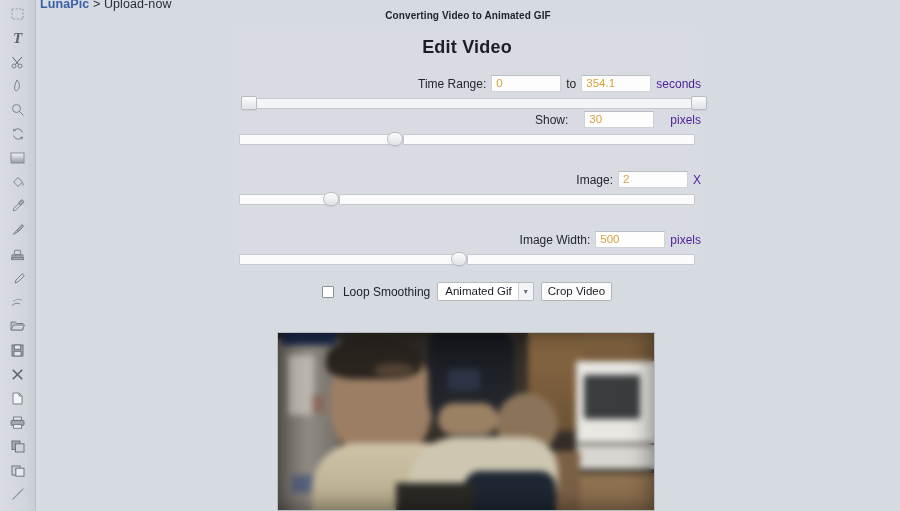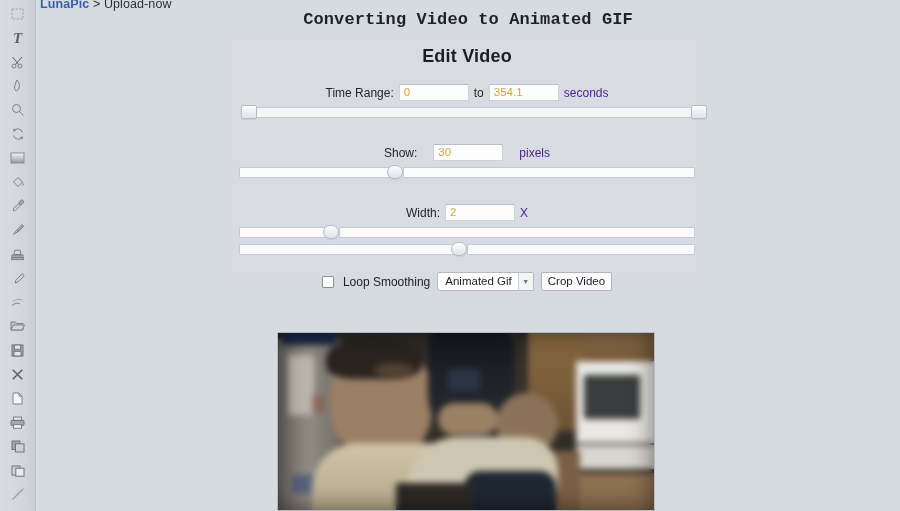--- a/index.html
+++ b/index.html
@@ -55,45 +55,44 @@
     letter-spacing: .1px;
   }
   #breadcrumb .lnk { color: #3a5fa8; font-weight: bold; }
   #breadcrumb .sep { color: #2b2f36; }
 
   
   #page-title {
     position: absolute;
     left: 36px; right: 0; top: 10px;
     text-align: center;
-    font-size: 17px;
+    font-size: 10px;
     font-weight: bold;
     color: #1e2128;
     letter-spacing: .1px;
-    font-family: Liberation Mono, monospace;
   }
   #panel {
     position: absolute;
-    left: 233px; top: 36px;
+    left: 233px; top: 27px;
     width: 468px; height: 242px;
     background: rgba(255,255,255,0.055);
   }
   #edit-heading {
     text-align: center;
     font-size: 18px;
     font-weight: bold;
     color: #1b1e24;
     padding-top: 10px;
     letter-spacing: .2px;
   }
 
   .field-row {
     display: flex;
     align-items: center;
-    justify-content: center;
+    justify-content: flex-end;
     gap: 5px;
     font-size: 12px;
     color: #25282e;
     height: 19px;
   }
   .field-label { color: #23262c; }
   .field-unit  { color: #4c1d95; }
   .txtbox {
     background: #fdfdfd;
     border: 1px solid #cfd3d8;
@@ -363,42 +362,47 @@
       <span class="field-label">to</span>
       <span class="txtbox w-end">354.1</span>
       <span class="field-unit">seconds</span>
     </div>
     <div class="slider">
       <div id="tr-track-a"></div>
       <div class="handle" id="tr-handle-left"></div>
       <div class="handle" id="tr-handle-right"></div>
     </div>
 
-    <div class="field-row" style="margin-top:24px;gap:16px;">
+    <div class="field-row" style="gap:16px;">
       <span class="field-label">Show:</span>
       <span class="txtbox w-frames">30</span>
       <span class="field-unit">pixels</span>
     </div>
     <div class="slider">
       <div class="track" style="left:0;width:152px;"></div>
       <div class="track" style="left:164px;right:0;"></div>
       <div class="handle round" style="left:148px;"></div>
     </div>
 
     <div class="field-row" style="margin-top:24px;">
-      <span class="field-label">Width:</span>
+      <span class="field-label">Image:</span>
       <span class="txtbox w-speed">2</span>
       <span class="field-unit">X</span>
     </div>
     <div class="slider">
       <div class="track" style="left:0;width:88px;"></div>
       <div class="track" style="left:100px;right:0;"></div>
       <div class="handle round" style="left:84px;"></div>
     </div>
 
+    <div class="field-row" style="margin-top:24px;">
+      <span class="field-label">Image Width:</span>
+      <span class="txtbox w-width">500</span>
+      <span class="field-unit">pixels</span>
+    </div>
     <div class="slider">
       <div class="track" style="left:0;width:216px;"></div>
       <div class="track" style="left:228px;right:0;"></div>
       <div class="handle round" style="left:212px;"></div>
     </div>
 
     <div id="controls-row">
       <span class="chk"></span>
       <span id="loop-label">Loop Smoothing</span>
       <span class="selectbox">

